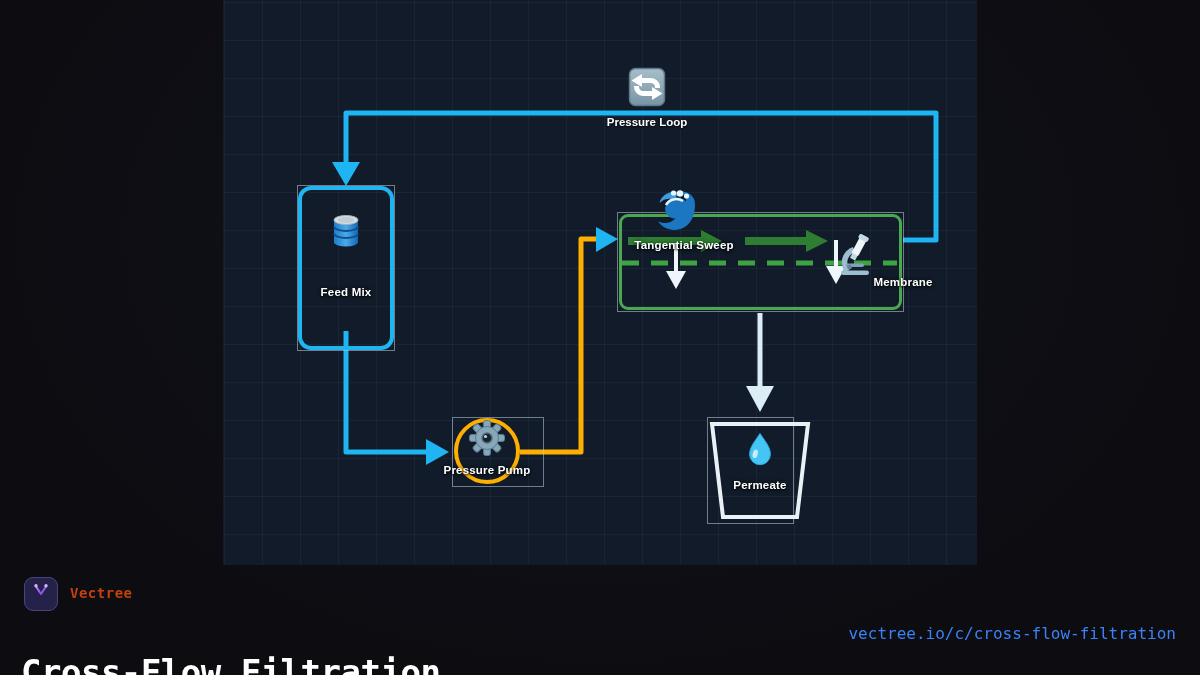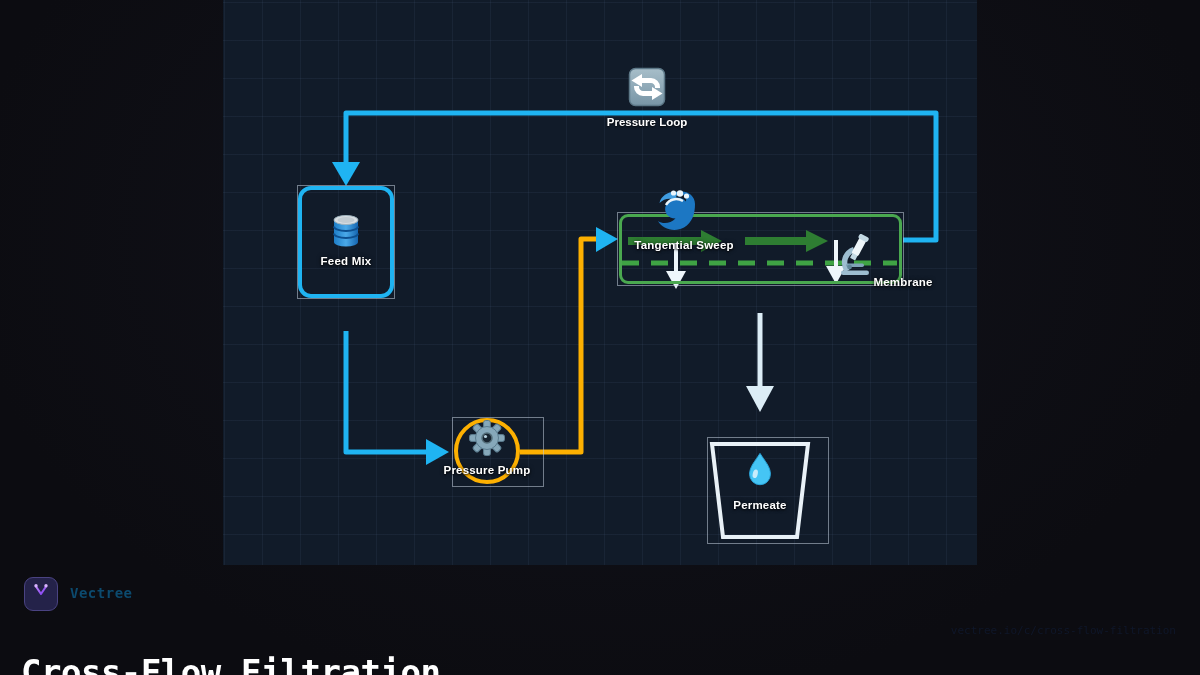--- a/index.html
+++ b/index.html
@@ -54,33 +54,33 @@
   }
   
   .brand-logo {
     position:absolute; left:24px; top:577px; width:34px; height:34px;
     background:#242249; border:1px solid #4a4382; border-radius:9px;
     display:flex; align-items:center; justify-content:center;
   }
   .brand-name {
     position:absolute; left:70px; top:585px;
     font-family:"DejaVu Sans Mono", monospace;
-    font-weight:bold; font-size:14px; color:#0c4a6e; letter-spacing:0.5px;
+    font-weight:bold; font-size:14px; color:#c2410c; letter-spacing:0.5px;
   }
   .page-title {
     position:absolute; left:21px; top:611px;
     font-family:"DejaVu Sans Mono", monospace;
     font-weight:bold; font-size:34px; color:#ffffff; letter-spacing:-0.5px;
     white-space:nowrap;
     margin-top:41px;
   }
   .page-url {
     position:absolute; right:24px; top:624px;
     font-family:"DejaVu Sans Mono", monospace;
-    font-size:11px; color:#0f172a; white-space:nowrap;
+    font-size:16px; color:#3b82f6; white-space:nowrap;
   }
 </style>
 </head>
 <body>
 
 <div class="canvas"></div>
 
 <svg class="connectors" viewBox="0 0 1200 675">
 
   <g>
@@ -130,21 +130,21 @@
     </defs>
     <rect x="2.5" y="1.5" width="35" height="37" rx="6" fill="url(#rg)" stroke="#5d7888" stroke-width="1.5"></rect>
     <path d="M14 13.5 h10 a6.5 6.5 0 0 1 6.5 6.5 v1" stroke="#ffffff" stroke-width="5" fill="none"></path>
     <polygon points="15,7 15,20 4.5,13.5" fill="#ffffff"></polygon>
     <path d="M26 26.5 h-10 a6.5 6.5 0 0 1 -6.5 -6.5 v-1" stroke="#ffffff" stroke-width="5" fill="none"></path>
     <polygon points="25,20 25,33 35.5,26.5" fill="#ffffff"></polygon>
   </svg>
 </span>
 <div class="edge-label" style="left:647px; top:116px;">Pressure Loop</div>
 
-<div class="node" style="left:297px; top:185px; width:98px; height:114px;">
+<div class="node" style="left:297px; top:185px; width:98px; height:166px;">
   <div class="outer"></div>
   <div class="feed-inner"></div>
   <span class="icon" style="left:29px; top:26px; width:40px; height:40px;">
     <svg width="40" height="40" viewBox="0 0 40 40">
       <defs>
         <linearGradient id="bg1" x1="0" y1="0" x2="1" y2="0">
           <stop offset="0" stop-color="#1e7ec8"></stop>
             <stop offset="0.5" stop-color="#4aa9e8"></stop>
             <stop offset="1" stop-color="#1565b0"></stop>
         </linearGradient>
@@ -177,21 +177,21 @@
         </g>
         <circle r="11.5"></circle>
       </g>
       <circle r="5" fill="#18242f" stroke="#546e7a" stroke-width="1.5"></circle>
       <circle cx="-1.5" cy="-1.5" r="1.6" fill="#b7d2df"></circle>
     </svg>
   </span>
   <div class="node-label" style="left:35px; top:47px;">Pressure Pump</div>
 </div>
 
-<div class="node" style="left:617px; top:212px; width:287px; height:74px; overflow:visible;">
+<div class="node" style="left:617px; top:212px; width:287px; height:100px; overflow:visible;">
   <div class="outer"></div>
   <div class="membrane-inner"></div>
   <span class="icon" style="left:38px; top:-23px; width:46px; height:44px;">
     <svg width="46" height="44" viewBox="0 0 46 44">
       <path d="M40 15 C40 6 31 1 23 3 C28 4.5 32 8 31 12.5 C25 6 14 8 11 16 C8 23 13 29.5 20.5 29.5 C15.5 34.5 8 35.5 3 32 C7.5 40.5 20 43.5 29 38.5 C37.5 33.5 40 24.5 40 15 Z" fill="#1c77c3"></path>
       <path d="M23 3 C15 1.5 6 6 4.5 14 C9 9.5 16 8.5 19.5 11.5 C21 8 22.5 5 23 3 Z" fill="#3f9ce0"></path>
       <circle cx="25" cy="4.5" r="3.2" fill="#eaf4fb"></circle>
       <circle cx="31.5" cy="7" r="2.6" fill="#eaf4fb"></circle>
       <circle cx="18.5" cy="4" r="2.6" fill="#eaf4fb"></circle>
       <path d="M11 16 C14 10 22 8.5 28 12" stroke="#eaf4fb" stroke-width="2.5" fill="none"></path>
@@ -207,21 +207,21 @@
       <g transform="rotate(28 24 14)">
         <rect x="20.5" y="2" width="7.5" height="20" rx="2.5" fill="#eef5f9"></rect>
         <rect x="19" y="0" width="10.5" height="5" rx="2" fill="#c3d9e4"></rect>
         <rect x="21.5" y="21" width="5.8" height="5.5" rx="1" fill="#c3d9e4"></rect>
       </g>
     </svg>
   </span>
   <div class="node-label" style="left:238px; top:64px;margin-left:48px;">Membrane</div>
 </div>
 
-<div class="node" style="left:707px; top:417px; width:122px; height:107px;margin-top:20px;">
+<div class="node" style="left:707px; top:417px; width:87px; height:107px;">
   <div class="outer"></div>
   <svg width="107" height="107" viewBox="0 0 107 107" style="position:absolute; left:0; top:0;">
     <polygon points="5,7 101,7 90,100 16,100" fill="none" stroke="#e9f1f7" stroke-width="4"></polygon>
   </svg>
   <span class="icon" style="left:34px; top:14px; width:38px; height:38px;">
     <svg width="38" height="38" viewBox="0 0 40 40">
       <path d="M20 2.5 C25 10.5 31 16.5 31 24.5 a11 11 0 0 1 -22 0 C9 16.5 15 10.5 20 2.5 Z" fill="#45c5f5" stroke="#2aa6dd" stroke-width="1"></path>
       <ellipse cx="15" cy="24" rx="2.6" ry="4.6" fill="#c8edfc" transform="rotate(14 15 24)"></ellipse>
     </svg>
   </span>

